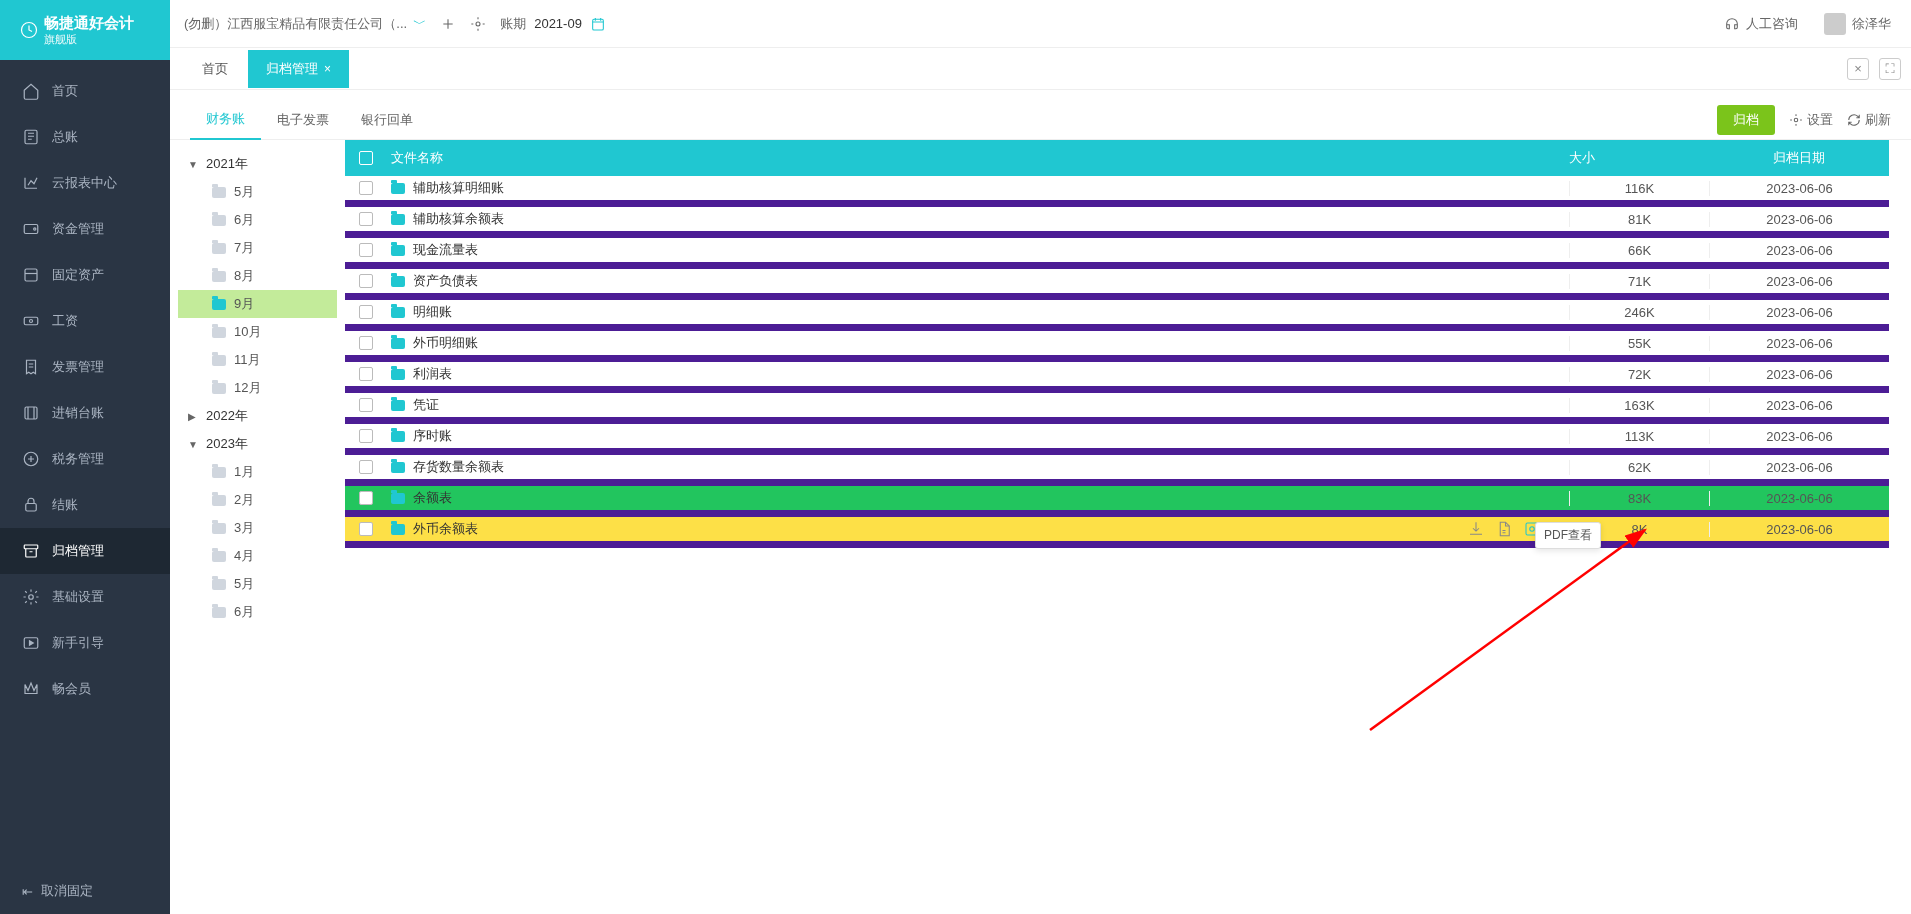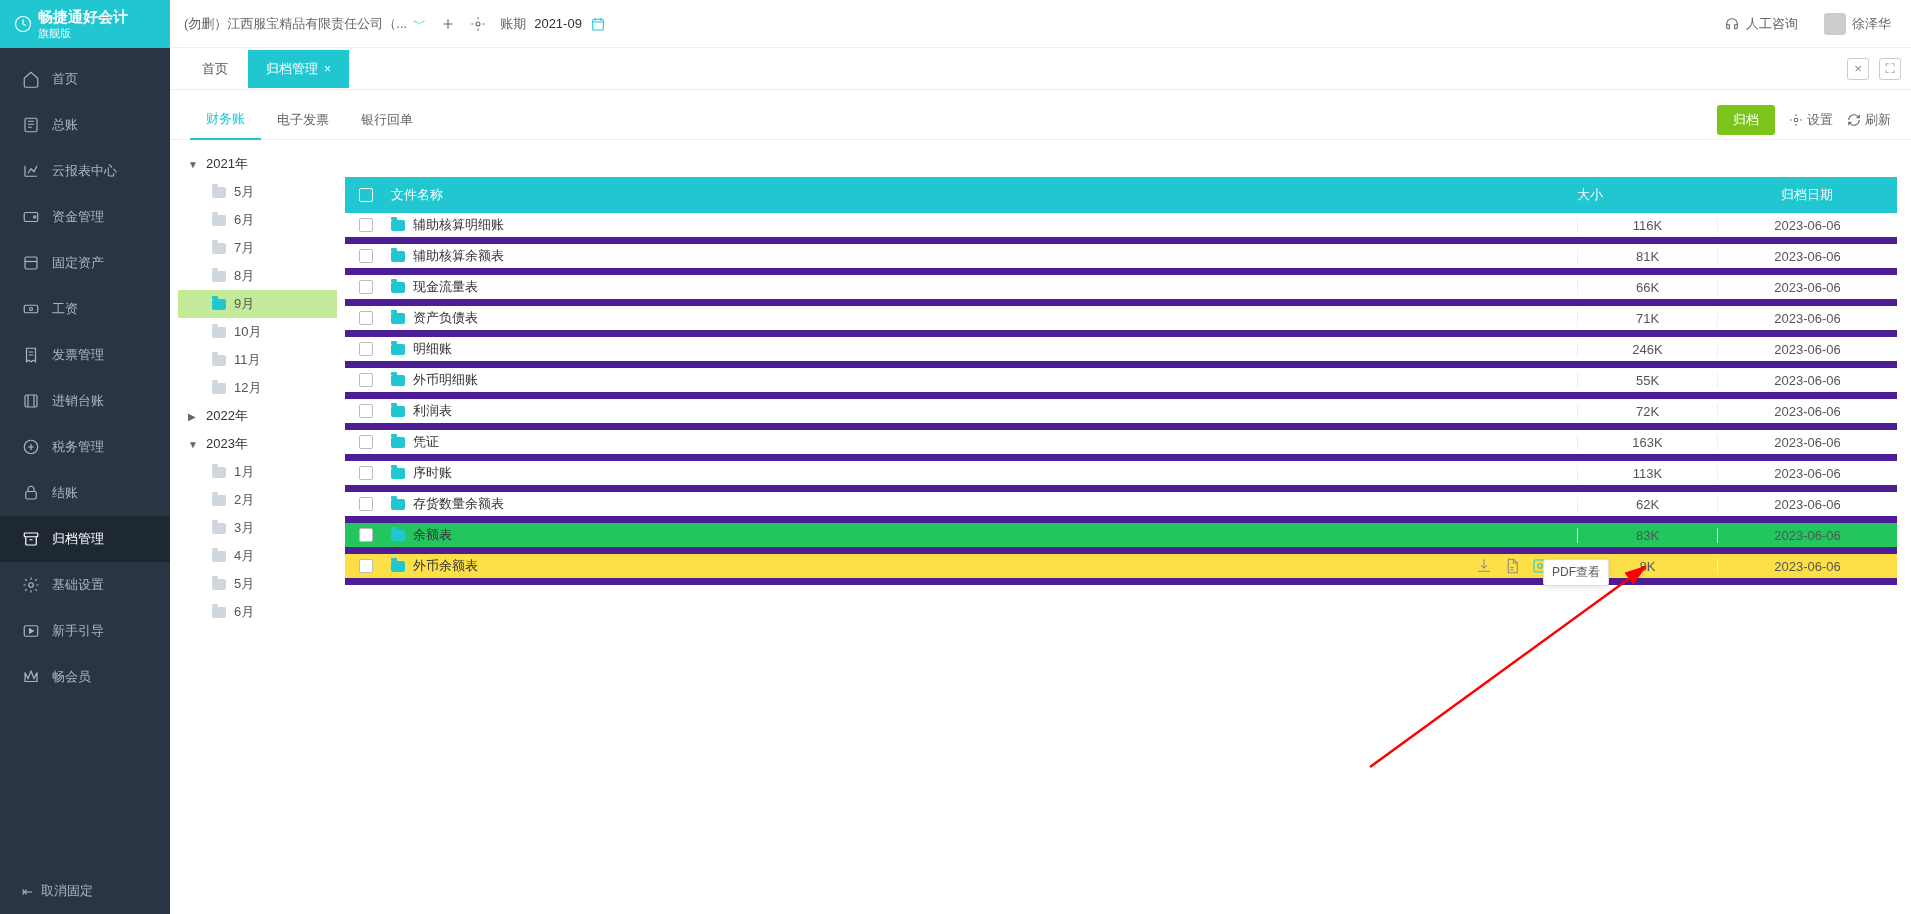--- a/index.html
+++ b/index.html
@@ -1,21 +1,21 @@
 <!DOCTYPE html>
 <html><head>
 <meta charset="utf-8">
 <style>
 * { margin: 0; padding: 0; box-sizing: border-box; }
 body { font-family: "Microsoft YaHei", Arial, sans-serif; font-size: 13px; color: #333; background: #fff; overflow: hidden; }
 .app { display: flex; width: 1911px; height: 914px; }
 
 
 .sidebar { width: 170px; background: #2a3544; color: #aab4c2; display: flex; flex-direction: column; flex-shrink: 0; }
-.logo-area { height: 48px; background: #20c7d1; color: #fff; display: flex; align-items: center; padding: 0 14px; gap: 6px; }
+.logo-area { height: 60px; background: #20c7d1; color: #fff; display: flex; align-items: center; padding: 0 20px; gap: 6px; }
 .logo-text { font-size: 15px; font-weight: bold; }
 .logo-sub { font-size: 11px; opacity: .9; margin-top: 2px; }
 .logo-col { display: flex; flex-direction: column; line-height: 1.1; }
 .nav { flex: 1; padding-top: 8px; }
 .nav-item { display: flex; align-items: center; gap: 12px; padding: 14px 22px; cursor: pointer; }
 .nav-item.active { background: #1e2833; color: #fff; }
 .nav-icon { width: 18px; height: 18px; display: flex; align-items: center; justify-content: center; }
 .nav-icon svg { width: 18px; height: 18px; stroke: currentColor; fill: none; stroke-width: 1.6; }
 .sidebar-footer { padding: 14px 22px; display: flex; align-items: center; gap: 8px; font-size: 13px; cursor: pointer; }
 
@@ -58,21 +58,21 @@
 .tree-node { display: flex; align-items: center; gap: 8px; padding: 5px 10px; cursor: pointer; }
 .tree-node.year { font-weight: 500; color: #333; }
 .tree-node.month { padding-left: 34px; }
 .tree-node.month.active { background: #c3eb9a; }
 .tree-caret { width: 10px; font-size: 10px; color: #666; }
 .folder-ico { width: 14px; height: 11px; background: #d0d6de; border-radius: 2px; position: relative; }
 .folder-ico.open { background: #20c7d1; }
 .folder-ico::before { content: ""; position: absolute; top: -3px; left: 0; width: 6px; height: 3px; background: inherit; border-radius: 1px 1px 0 0; }
 
 
-.table-wrap { flex: 1; padding-right: 14px; margin-top: 37px; }
+.table-wrap { flex: 1; padding-right: 22px; }
 .thead { display: flex; background: #20c7d1; color: #fff; align-items: center; height: 36px; }
 .th-check { width: 42px; display: flex; justify-content: center; }
 .th-name { flex: 1; padding-left: 4px; }
 .th-size { width: 140px; }
 .th-date { width: 180px; text-align: center; }
 .trow { display: flex; align-items: center; height: 31px; border-bottom: 7px solid #4c1d95; }
 .trow.selected { background: #22c55e; }
 .trow.hovered { background: #fde047; }
 .td-check { width: 42px; display: flex; justify-content: center; }
 .td-name { flex: 1; display: flex; align-items: center; gap: 8px; padding-left: 4px; position: relative; }

